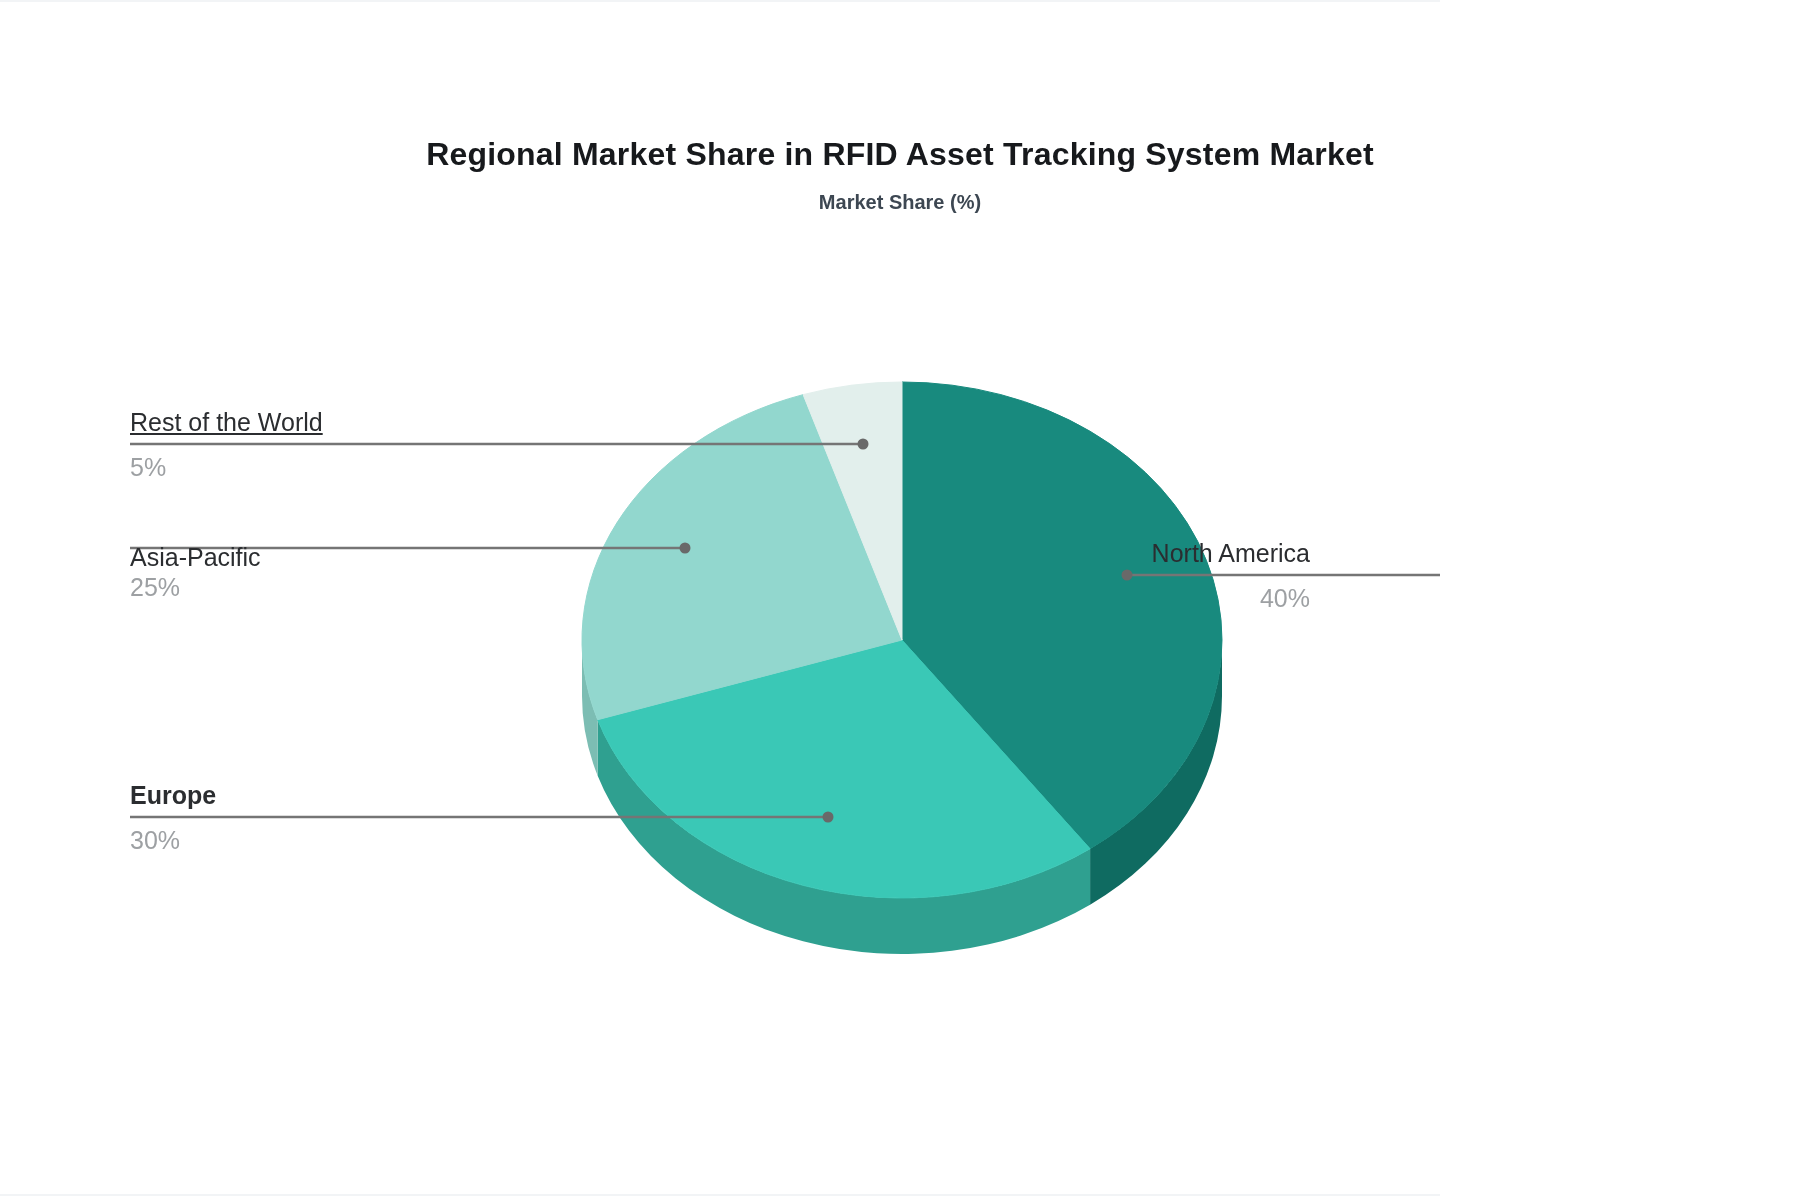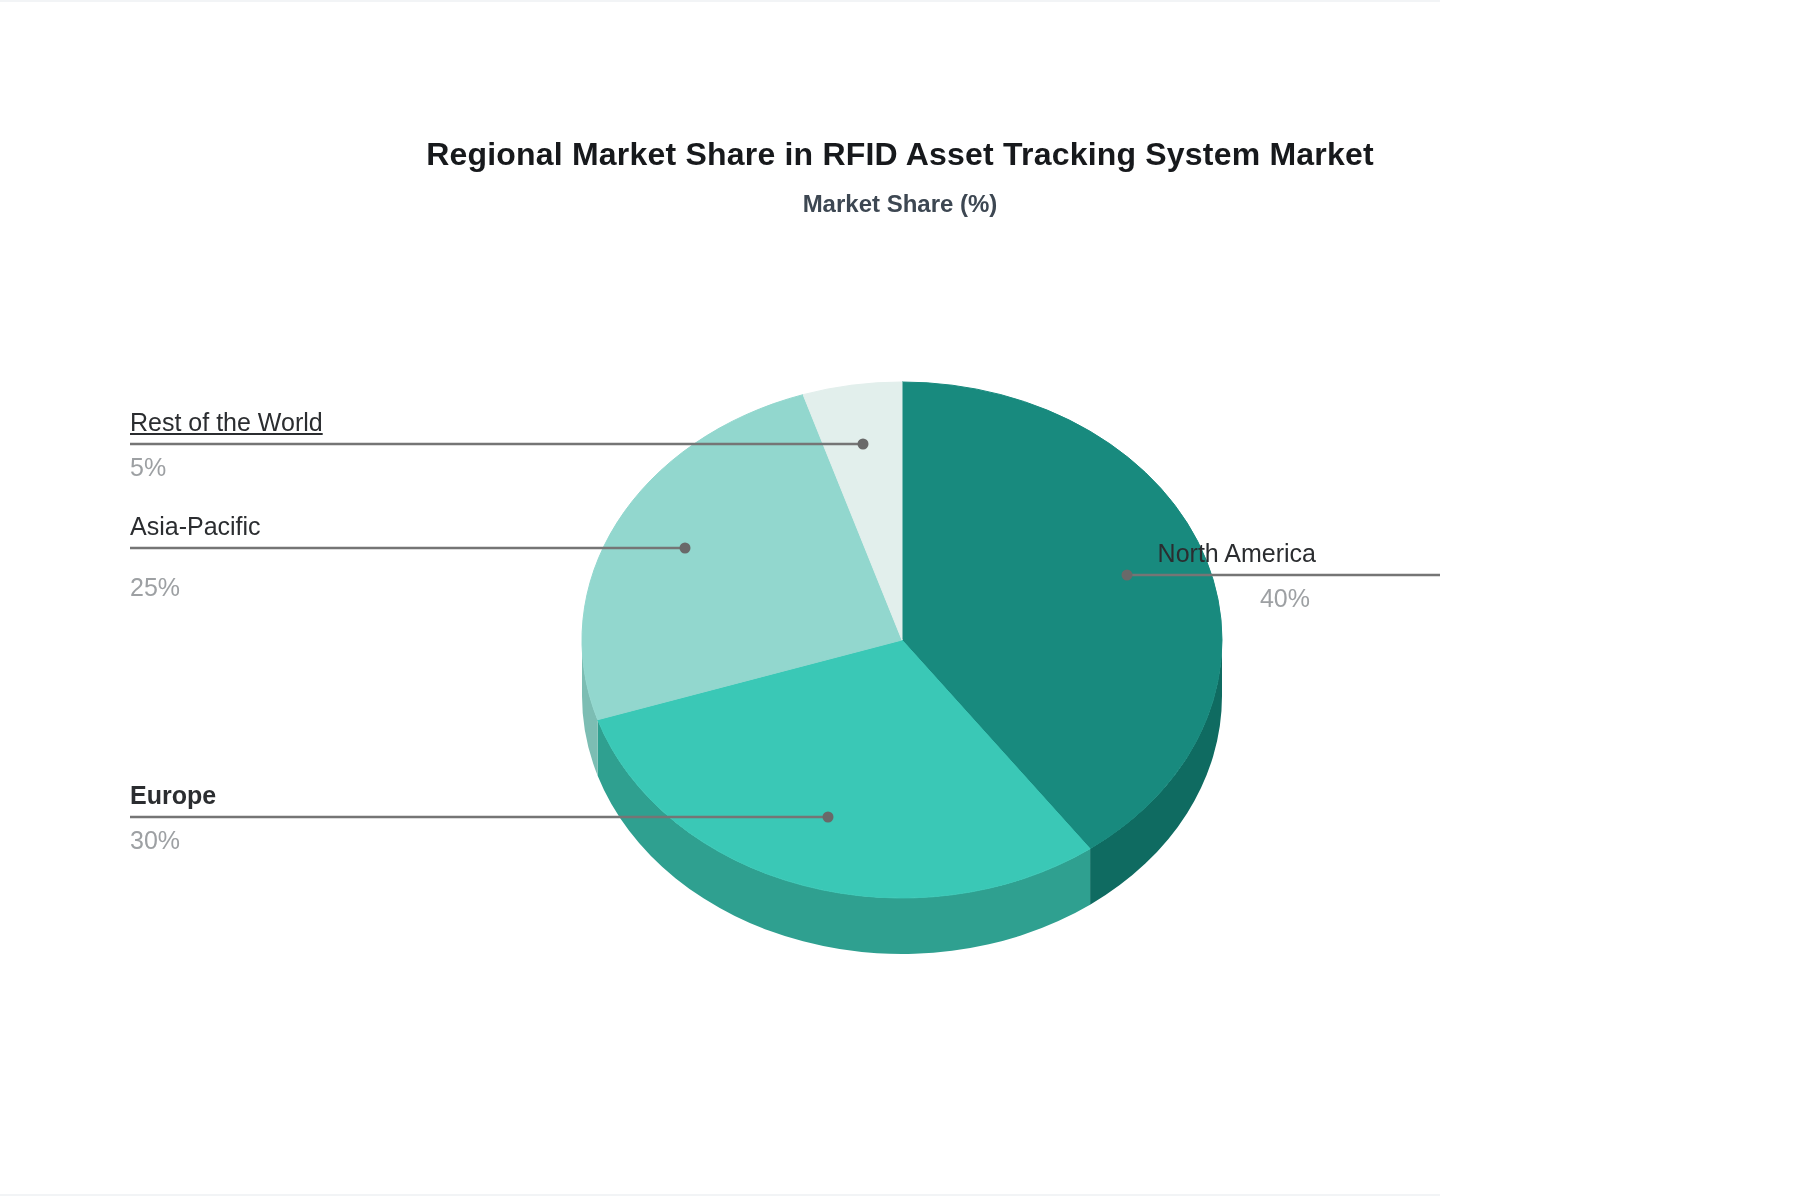--- a/index.html
+++ b/index.html
@@ -9,21 +9,21 @@
   }
   .edge-line{position:absolute;left:0;width:1800px;height:2px;background:#f2f4f6;}
   #edge-top{top:0;}
   #edge-bottom{bottom:0;}
   #chart-title{
     position:absolute;top:137px;left:0;width:1800px;text-align:center;
     font-size:32px;font-weight:700;color:#17191c;letter-spacing:0.2px;line-height:1.1;
   }
   #chart-subtitle{
     position:absolute;top:191px;left:0;width:1800px;text-align:center;
-    font-size:24px;font-weight:700;color:#3d4752;line-height:1.1;
+    font-size:20px;font-weight:700;color:#3d4752;line-height:1.1;
   }
   #pie-svg{position:absolute;left:0;top:0;}
   .callout-label{
     position:absolute;font-size:25px;font-weight:400;color:#2b2d30;line-height:30px;white-space:nowrap;
   }
   .callout-value{
     position:absolute;font-size:25px;font-weight:400;color:#9da0a3;line-height:30px;white-space:nowrap;
   }
   #logo{position:absolute;left:1478px;top:1030px;width:190px;height:90px;}
   #logo-text{
@@ -53,25 +53,25 @@
       <circle cx="1127" cy="575" r="5.5" fill="#696969"></circle>
       <line x1="130" y1="817" x2="828" y2="817" stroke="#757575" stroke-width="2.5"></line>
       <circle cx="828" cy="817" r="5.5" fill="#696969"></circle>
       <line x1="130" y1="548" x2="685" y2="548" stroke="#757575" stroke-width="2.5"></line>
       <circle cx="685" cy="548" r="5.5" fill="#696969"></circle>
       <line x1="130" y1="444" x2="863" y2="444" stroke="#757575" stroke-width="2.5"></line>
       <circle cx="863" cy="444" r="5.5" fill="#696969"></circle>
     </svg>
 
   <div id="callouts">
-      <div class="callout-label" style="top: 538px; right: 124px; text-align: right;">North America</div>
+      <div class="callout-label" style="top: 538px; right: 130px; text-align: right;">North America</div>
       <div class="callout-value" style="top: 583px; right: 130px; text-align: right;">40%</div>
       <div class="callout-label" style="top: 780px; left: 130px; font-weight: bold;">Europe</div>
       <div class="callout-value" style="top: 825px; left: 130px;">30%</div>
-      <div class="callout-label" style="top: 511px; left: 130px;">Asia-Pacific</div>
+      <div class="callout-label" style="top: 542px; left: 130px;">Asia-Pacific</div>
       <div class="callout-value" style="top: 556px; left: 130px; margin-top: 16px;">25%</div>
       <div class="callout-label" style="top: 407px; left: 130px; text-decoration: underline;">Rest of the World</div>
       <div class="callout-value" style="top: 452px; left: 130px;">5%</div>
     </div>
 
   <div id="logo">
     <svg id="logo-arrow-svg" width="190" height="90" viewBox="0 0 190 90">
       <path d="M 52,73 C 90,70 120,56 140,28 L 129,20 C 112,44 86,58 52,63 Z" fill="#2E8F86"></path>
       <path d="M 164,9 L 152,35 L 129,17 Z" fill="#2E8F86"></path>
     </svg>

